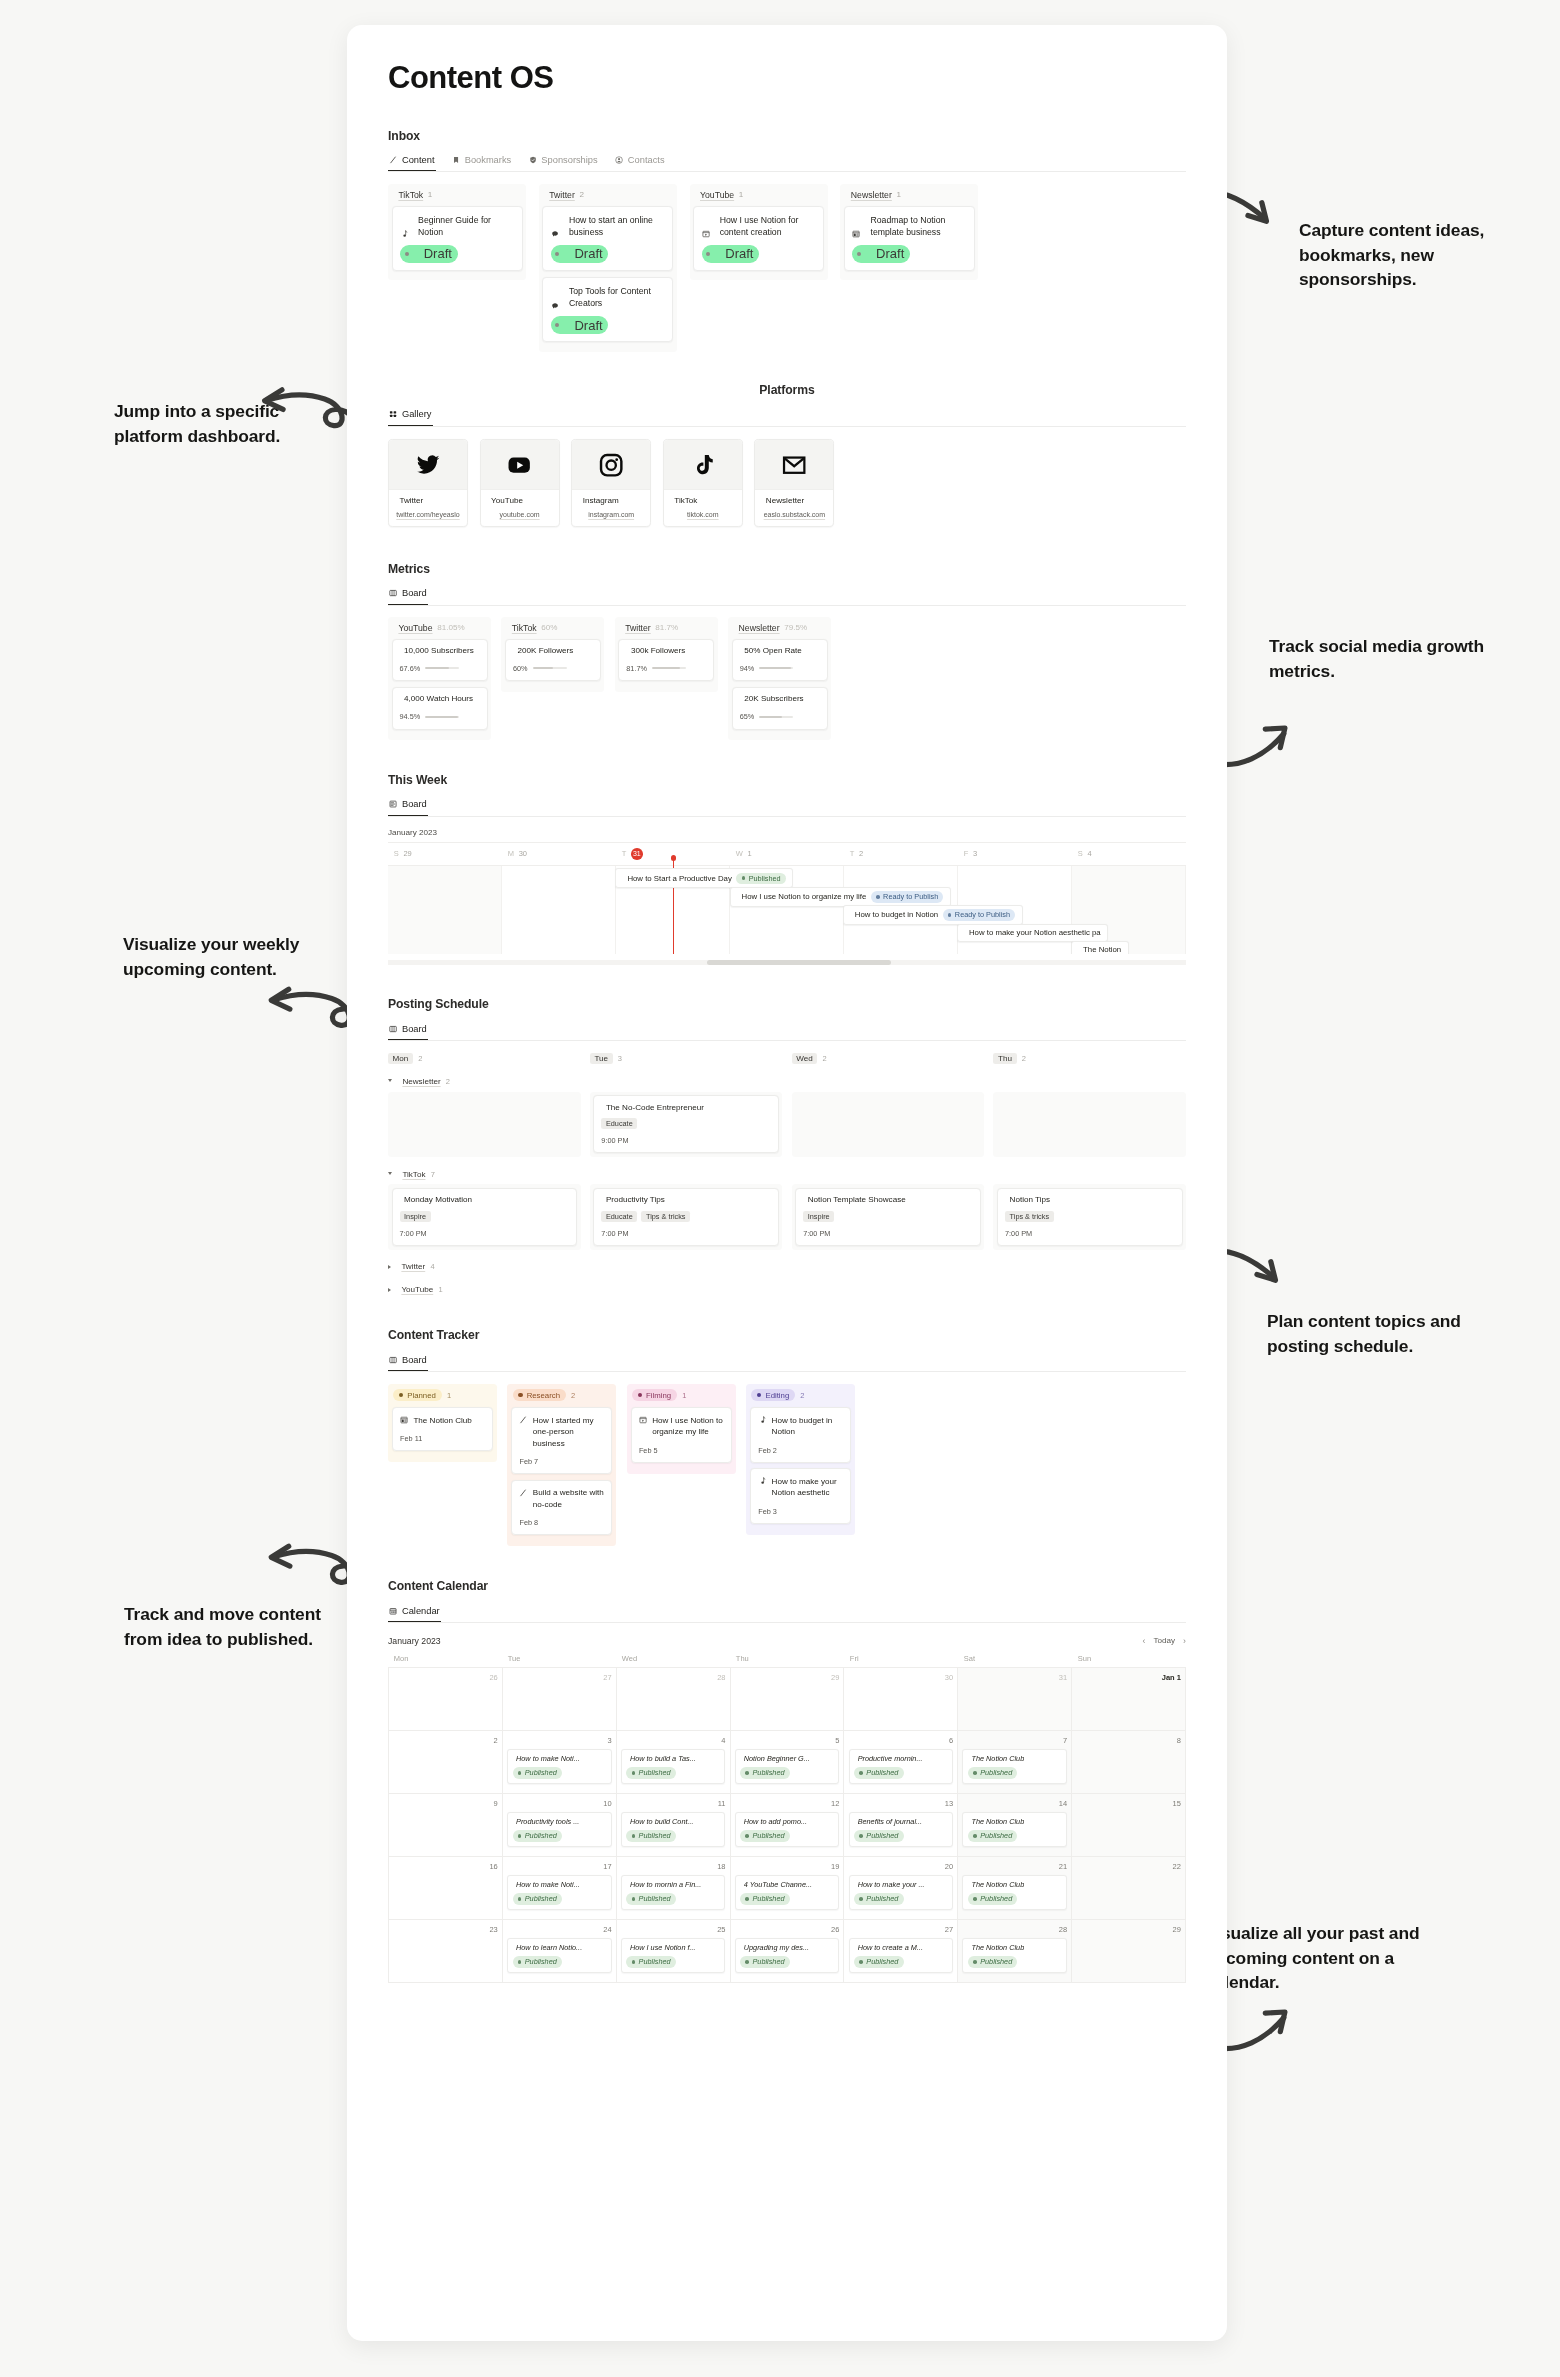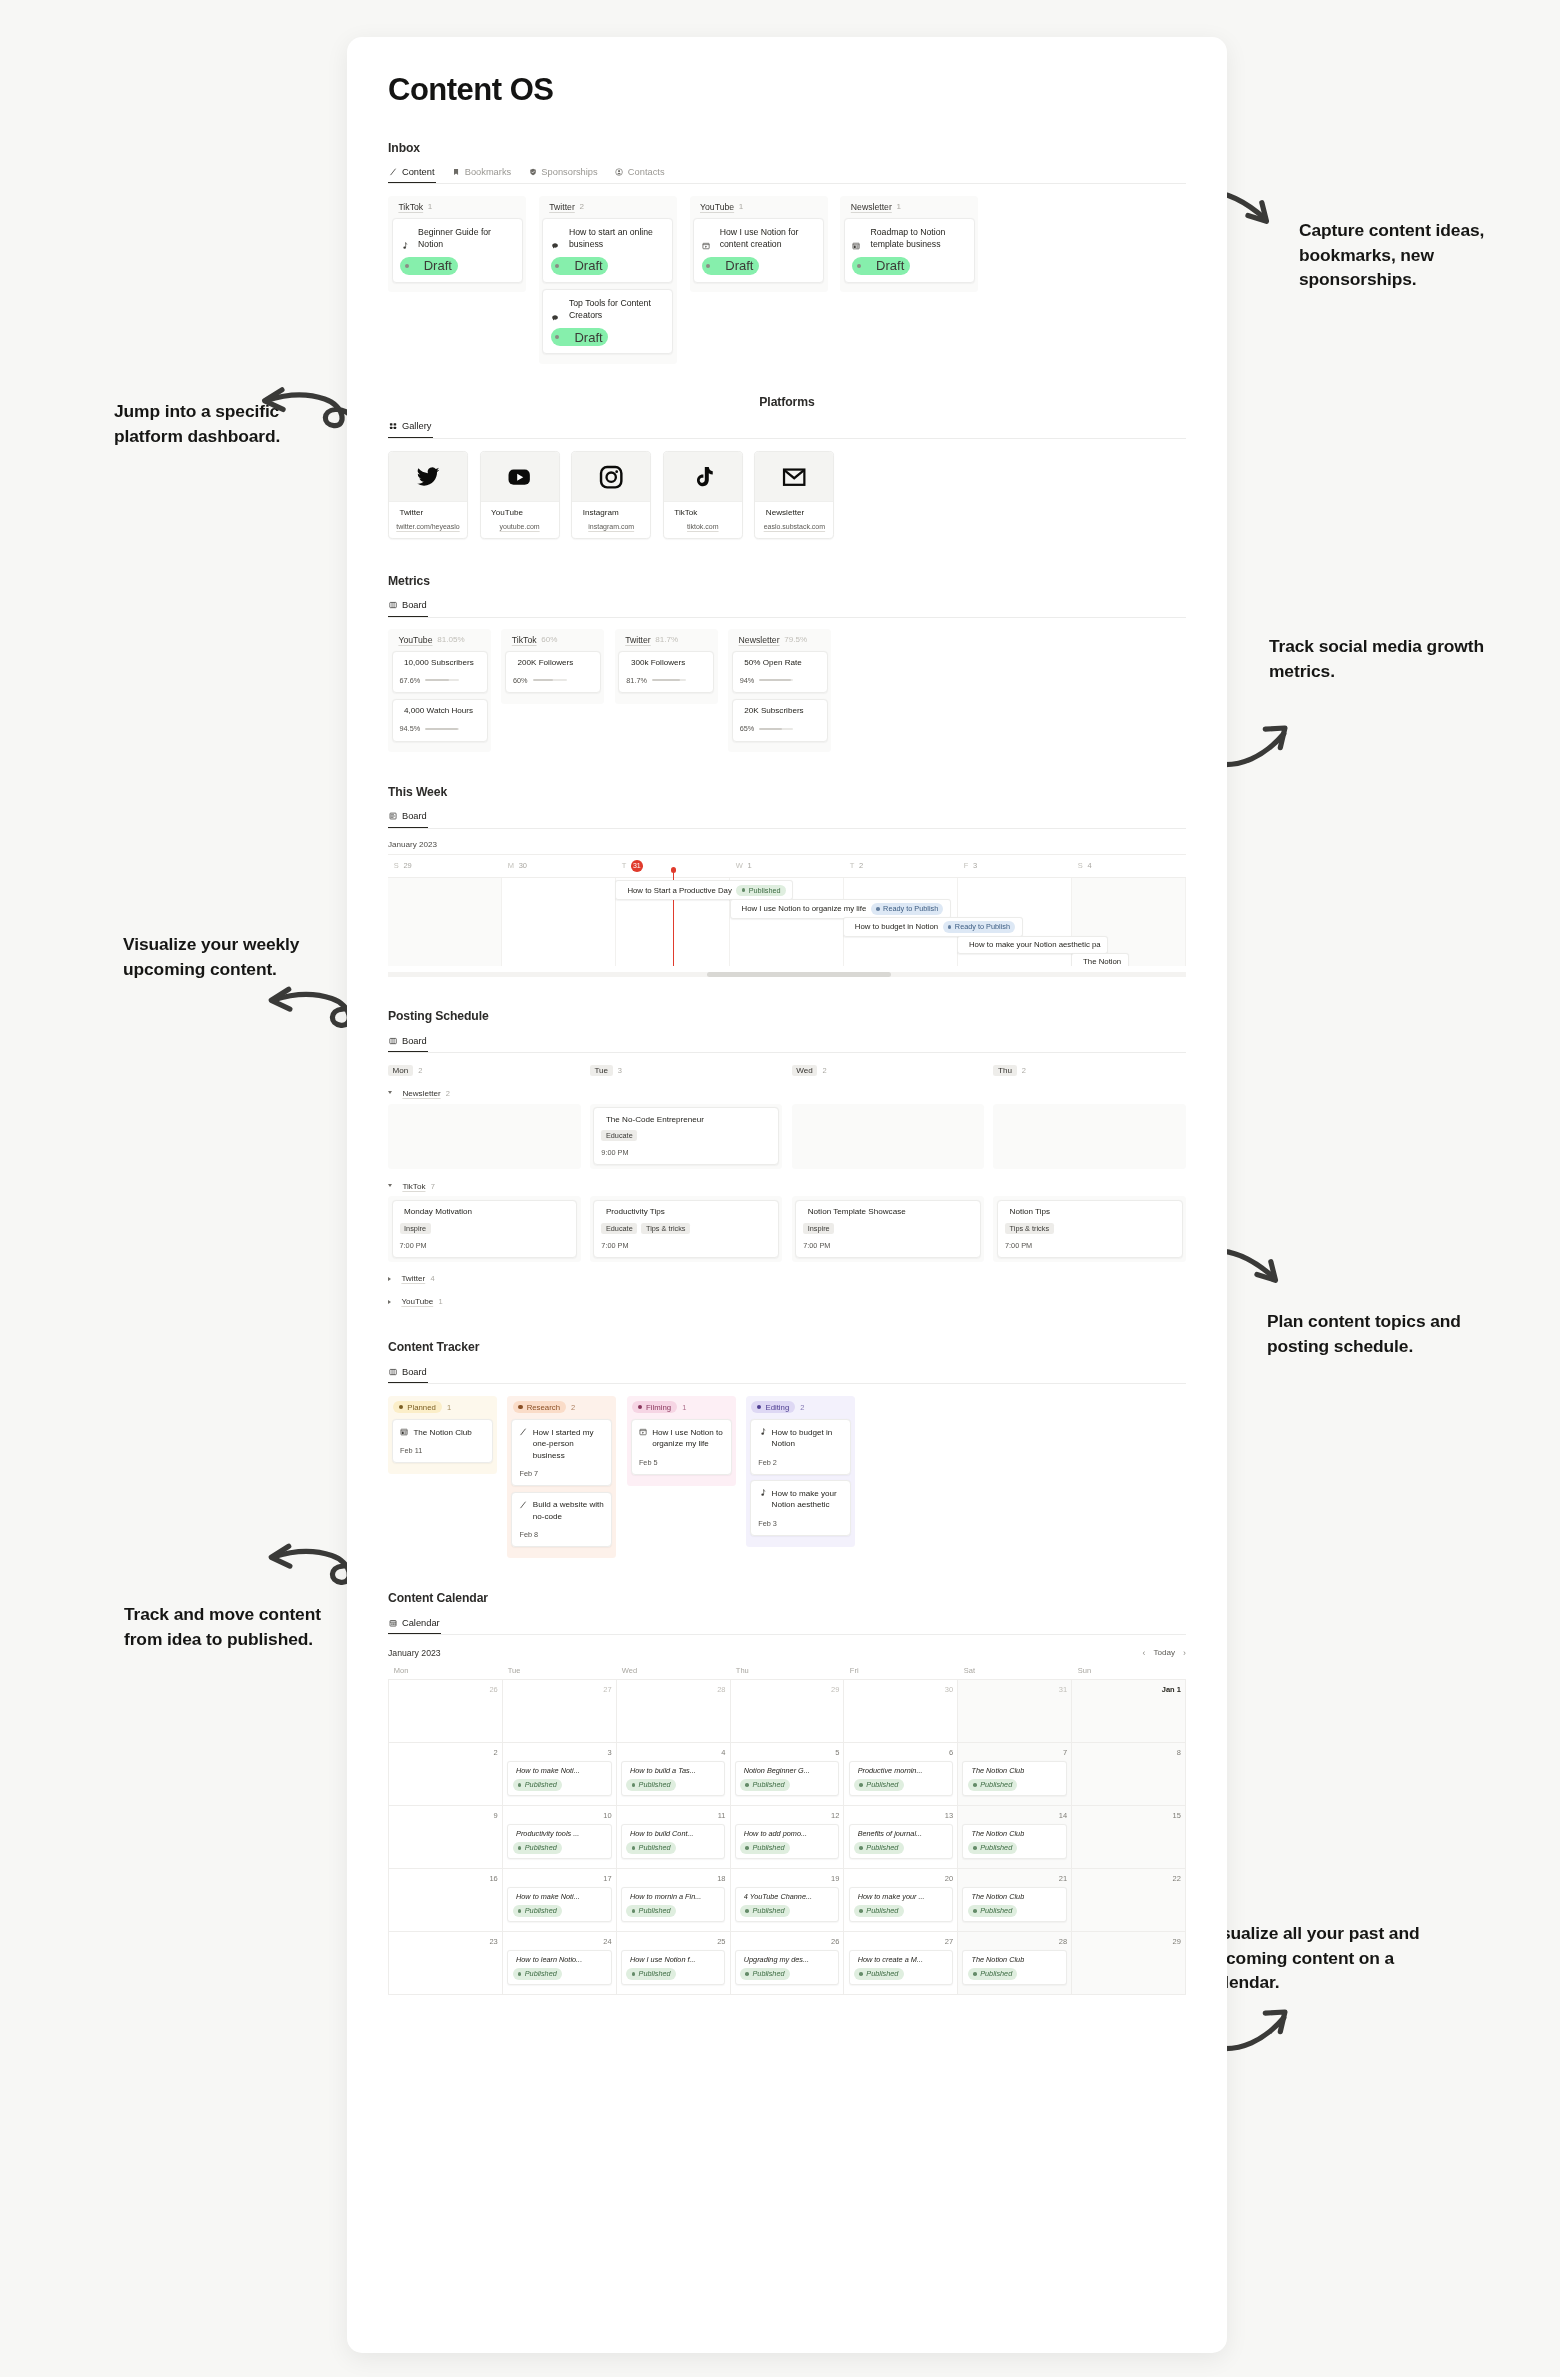--- a/index.html
+++ b/index.html
@@ -21,21 +21,21 @@
     color: #161614;
     letter-spacing: -0.1px;
   }
   .arrow { position: absolute; }
   .arrow svg { display: block; }
 
   
   .window {
     position: absolute;
     left: 347px;
-    top: 37px;
+    top: 25px;
     width: 880px;
     height: 2316px;
     background: #ffffff;
     border-radius: 15px;
     box-shadow: 0 5.8px 23px rgba(20,20,20,0.07);
     overflow: hidden;
     padding: 0 0 0 0;
   }
   .page { padding: 35px 41px 0 41px; }
 

